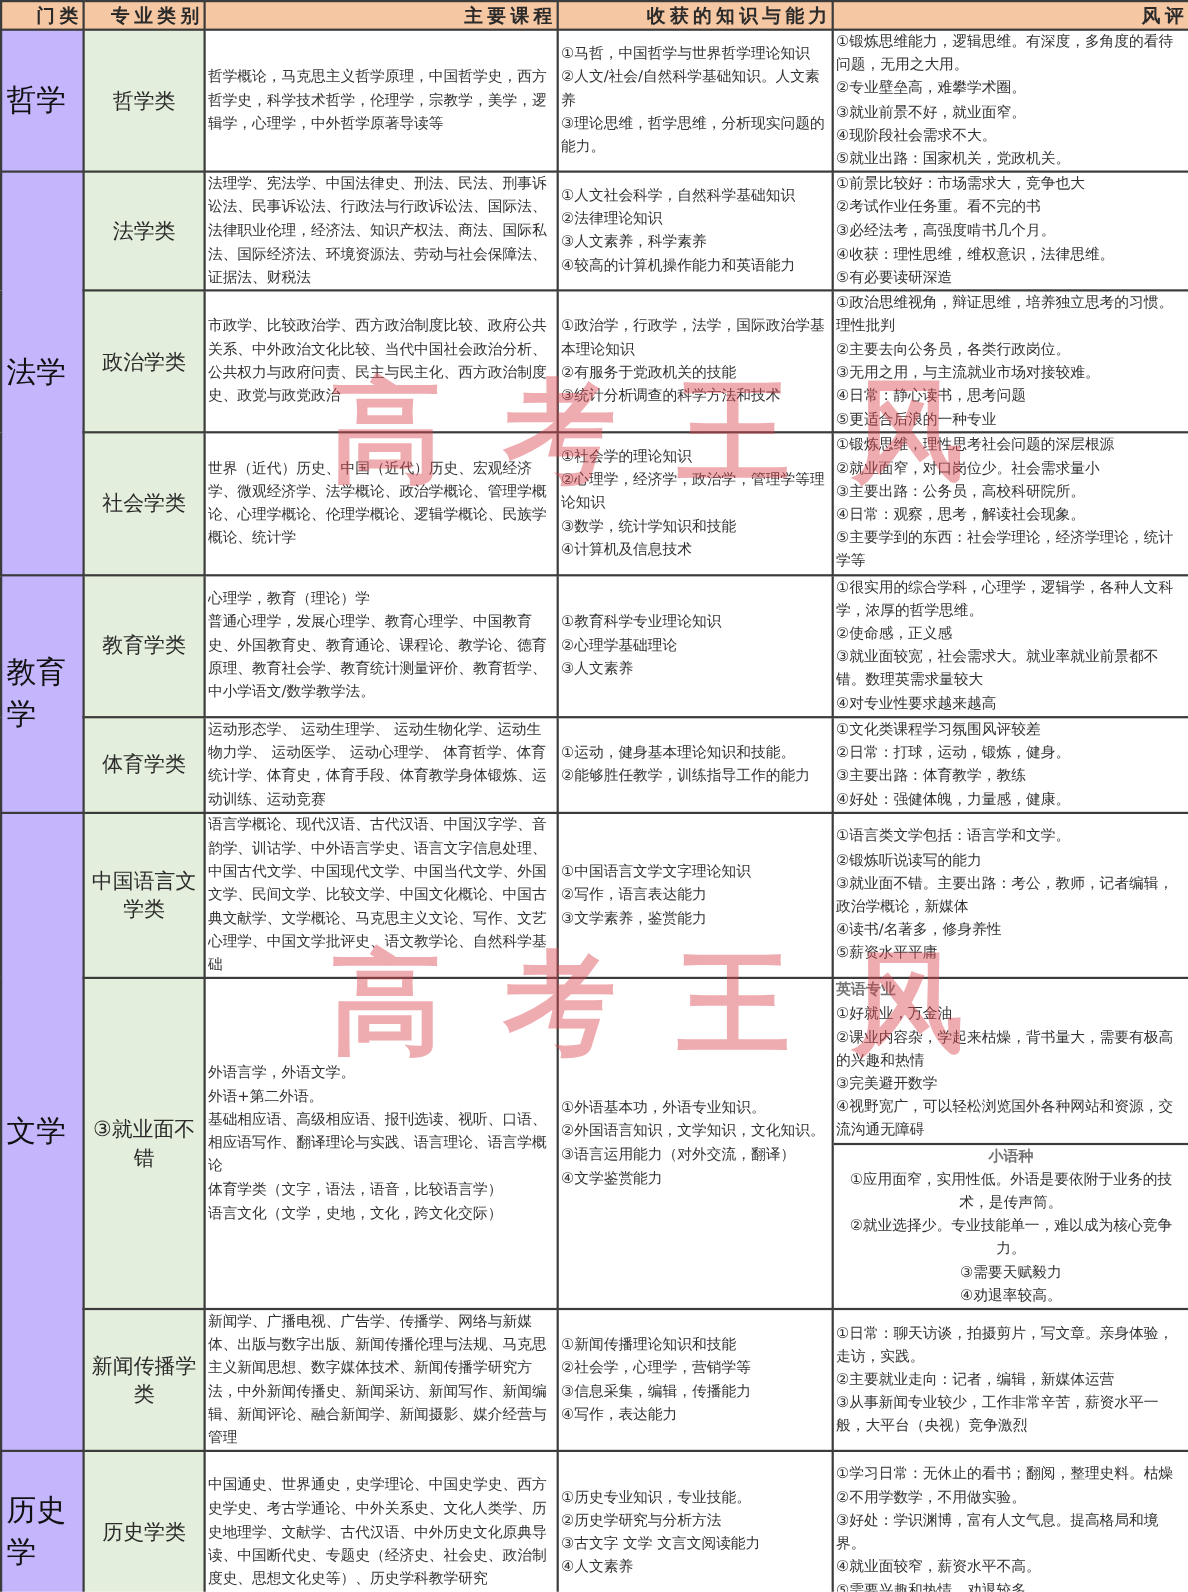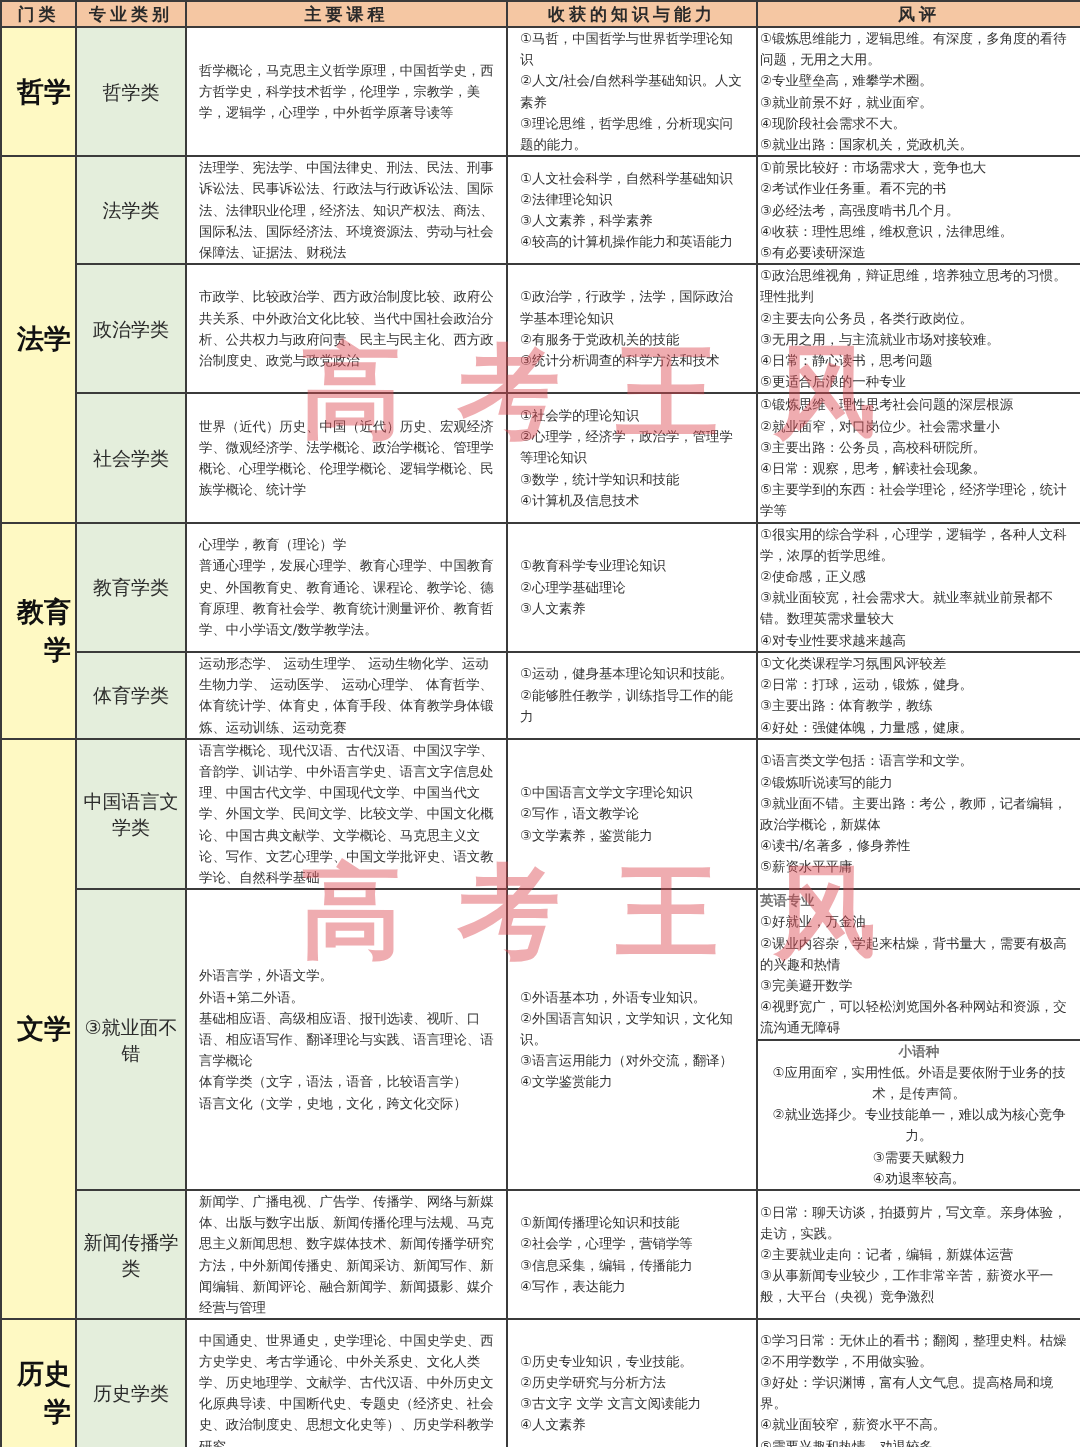--- a/index.html
+++ b/index.html
@@ -2,30 +2,30 @@
 <html><head>
 <meta charset="utf-8">
 <style>
   * { box-sizing: border-box; margin: 0; padding: 0; }
   html, body { width: 1080px; height: 1447px; background: #ffffff; overflow: hidden; }
   body { font-family: "DejaVu Sans", "Liberation Sans", sans-serif; color: #222; position: relative; }
   table.grid { border-collapse: collapse; width: 1080px; table-layout: fixed; }
   table.grid td, table.grid th { border: 2px solid #3b3b3b; vertical-align: middle; }
   th.hdr {
     background: #f5c7a3; height: 26px; font-family: "DejaVu Serif", "Liberation Serif", serif;
-    font-size: 17px; font-weight: bold; letter-spacing: 4px; color: #2a2a2a; text-align: center;
+    font-size: 17px; font-weight: bold; letter-spacing: 4px; color: #2a2a2a; text-align: right;
   }
   td.cat {
-    background: #fef9c3; text-align: right; font-size: 27px; font-weight: bold; color: #111;
+    background: #c4b5fd; text-align: left; font-size: 27px; font-weight: normal; color: #111;
     line-height: 38px; padding: 0 4px;
   }
   td.sub {
     background: #e4eedc; text-align: center; font-size: 19px; color: #2b2b2b; line-height: 26px; padding: 0 3px; margin-left: 32px;
   }
-  td.txt { font-size: 13.4px; line-height: 21.2px; color: #333; padding: 0 12px; vertical-align: middle; }
+  td.txt { font-size: 13.4px; line-height: 21.2px; color: #333; padding: 0 2px; vertical-align: middle; }
   td.txt .line { display: block; }
   td.rev { padding: 0; }
   .subrev { padding: 0 2px; }
   .subrev + .subrev { border-top: 2px solid #3b3b3b; text-align: center; }
   .subrev .title { font-weight: bold; display: block; font-size: 13.6px; line-height: 21.2px; color: #737373; }
   .watermark {
     position: absolute; font-family: "DejaVu Serif", "Liberation Serif", serif; font-weight: bold;
     color: rgba(220, 70, 80, 0.45); font-size: 102px; letter-spacing: 56px; pointer-events: none; white-space: nowrap;
   }
 </style>
@@ -181,21 +181,21 @@
     </tr>
 
     <tr style="height:149px">
       <td class="cat" rowspan="3">文学</td>
       <td class="sub">中国语言文学类</td>
       <td class="txt">
           <span class="line">语言学概论、现代汉语、古代汉语、中国汉字学、音韵学、训诂学、中外语言学史、语言文字信息处理、中国古代文学、中国现代文学、中国当代文学、外国文学、民间文学、比较文学、中国文化概论、中国古典文献学、文学概论、马克思主义文论、写作、文艺心理学、中国文学批评史、语文教学论、自然科学基础</span>
         </td>
       <td class="txt">
         <span class="line">①中国语言文学文字理论知识</span>
-        <span class="line">②写作，语文教学论</span>
+        <span class="line">②写作，语言表达能力</span>
         <span class="line">③文学素养，鉴赏能力</span>
       </td>
       <td class="txt rev">
           <div class="subrev">
         <span class="line">①语言类文学包括：语言学和文学。</span>
         <span class="line">②锻炼听说读写的能力</span>
         <span class="line">③就业面不错。主要出路：考公，教师，记者编辑，政治学概论，新媒体</span>
         <span class="line">④读书/名著多，修身养性</span>
         <span class="line">⑤薪资水平平庸</span>
       </div>

